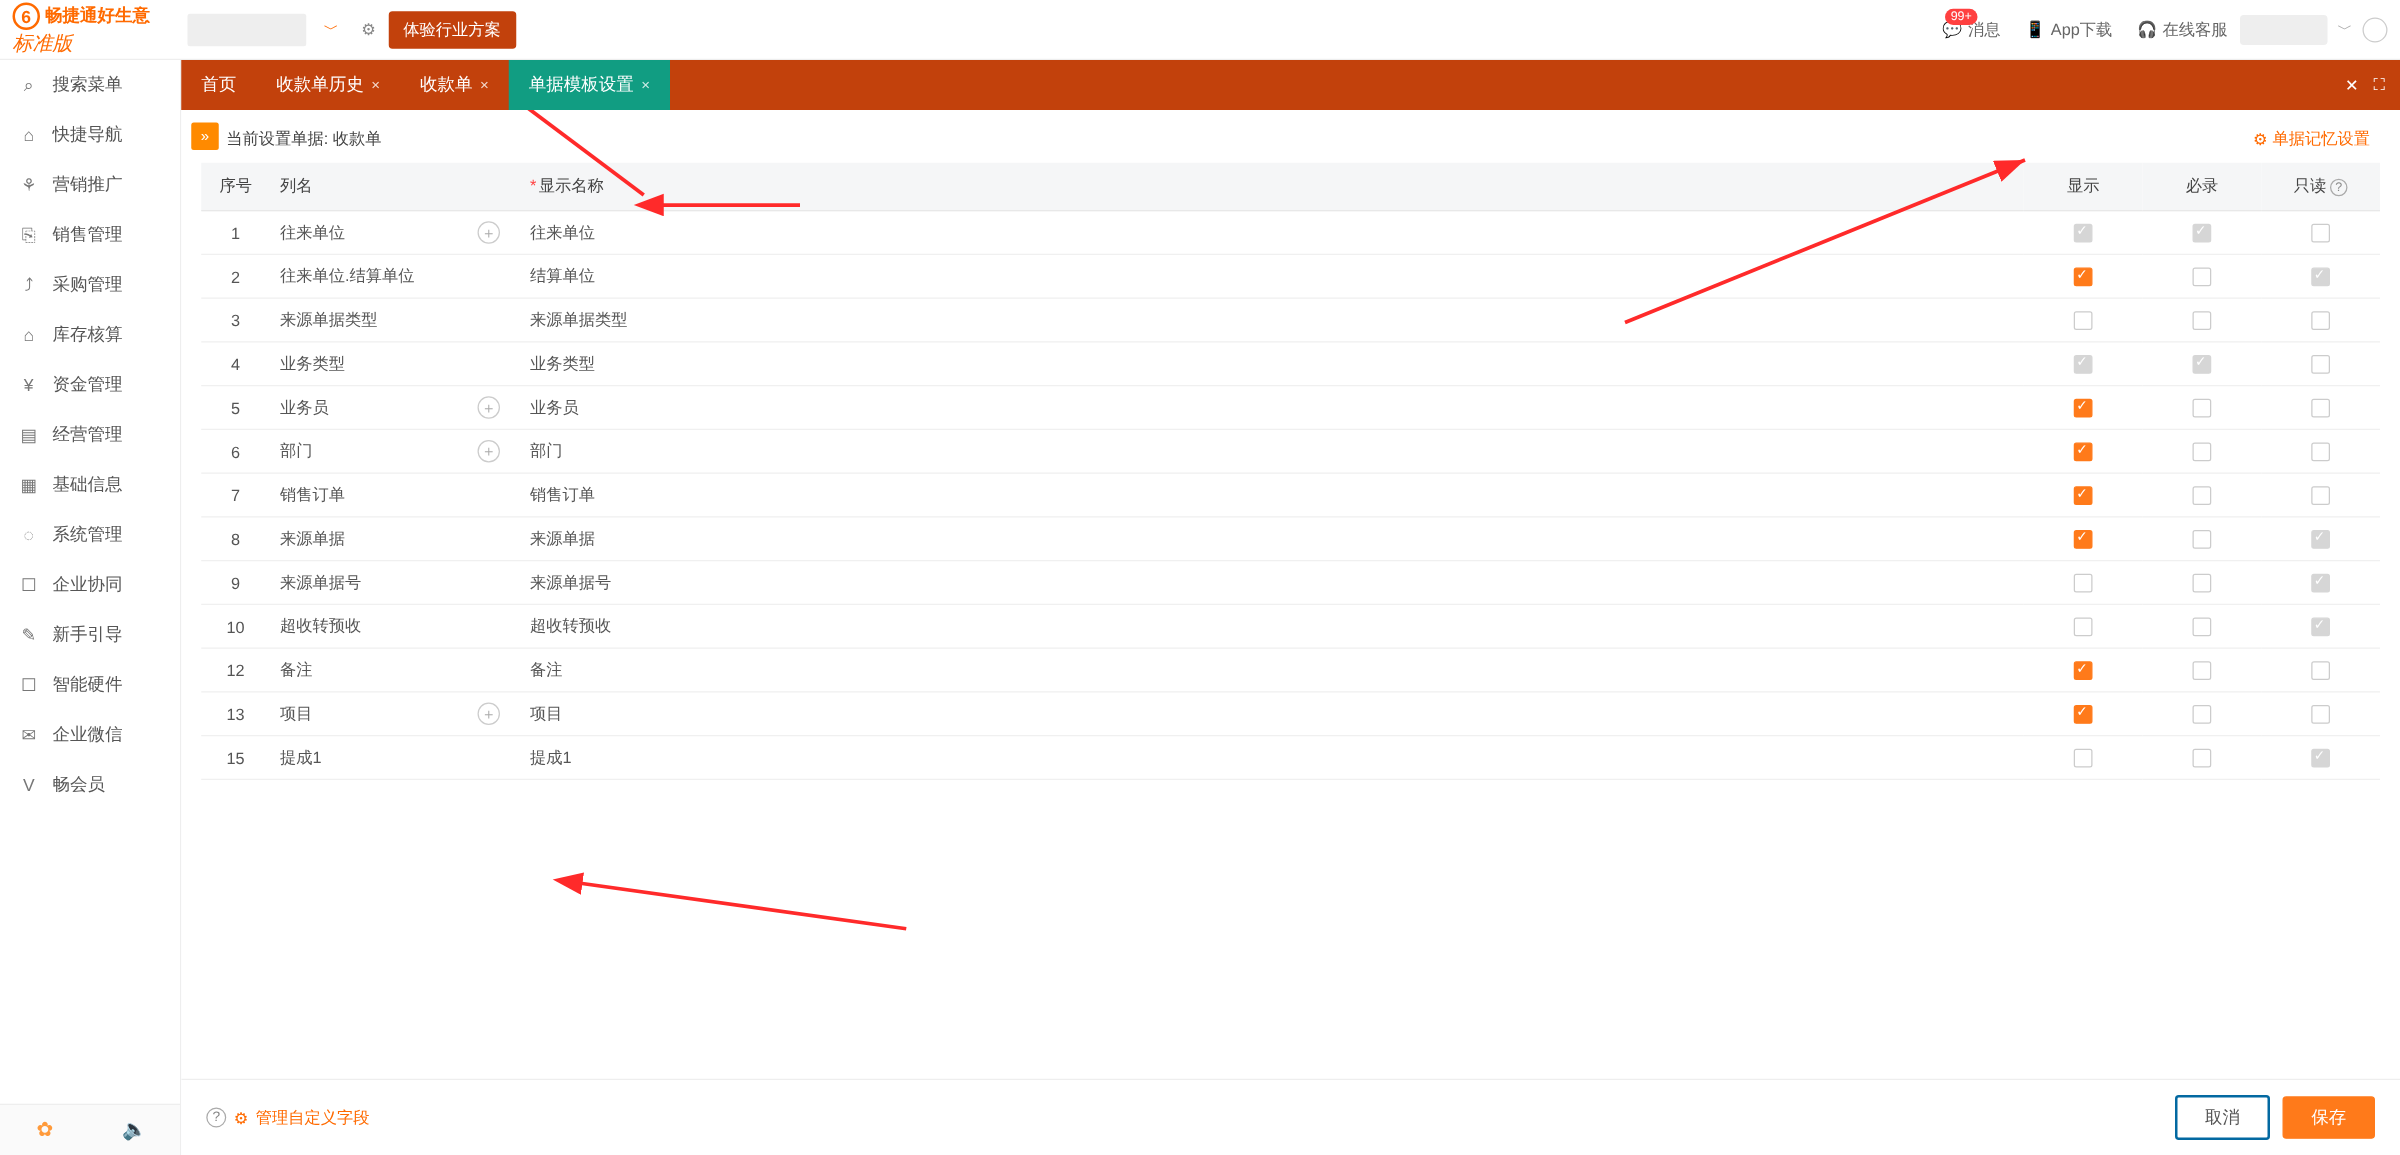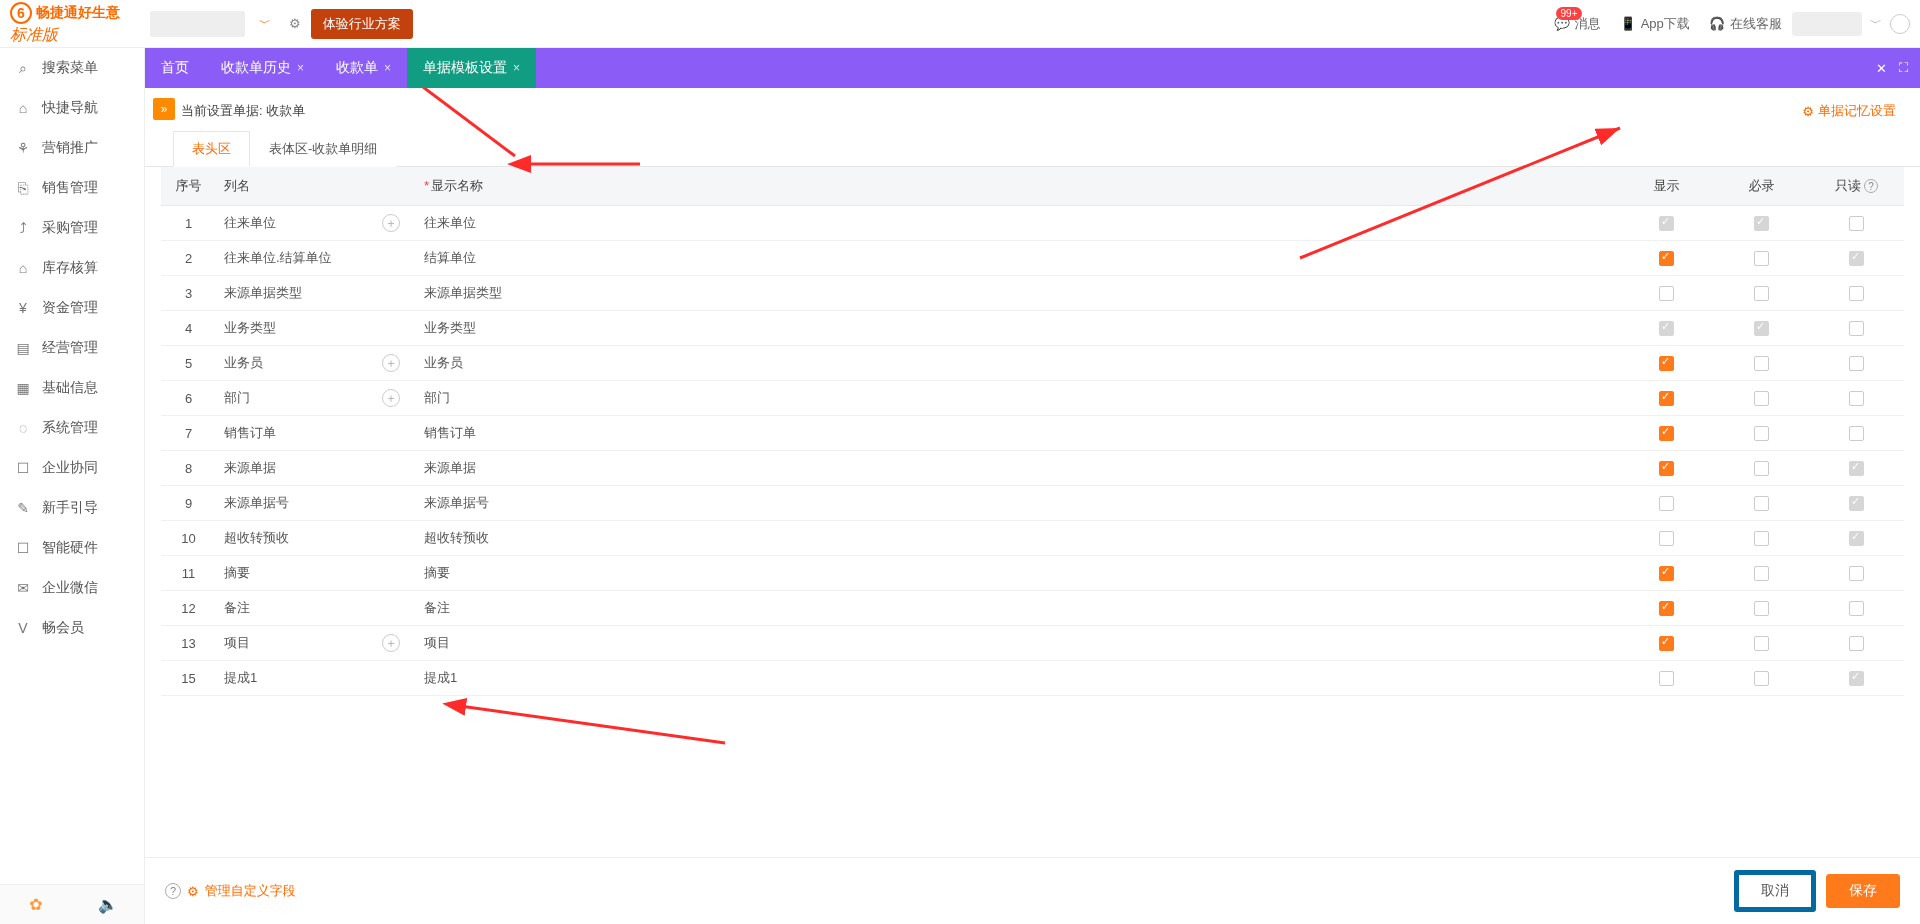--- a/index.html
+++ b/index.html
@@ -22,21 +22,21 @@
 .avatar-circ { width: 20px; height: 20px; border: 1px solid #ccc; border-radius: 50%; }
 
 .main-layout { display: flex; height: calc(924px - 48px); }
 .sidebar { width: 145px; border-right: 1px solid #eee; display: flex; flex-direction: column; }
 .side-item { display: flex; align-items: center; gap: 10px; padding: 11px 14px; color: #555; cursor: pointer; font-size: 14px; }
 .side-icon { width: 18px; text-align: center; color: #777; }
 .side-footer { margin-top: auto; display: flex; background: #fafafa; border-top: 1px solid #eee; }
 .side-footer > div { flex: 1; text-align: center; padding: 10px 0; color: #ff9a3a; cursor: pointer; font-size: 16px; }
 
 .content { flex: 1; display: flex; flex-direction: column; background: #f5f6f7; }
-.tab-strip { background: #8b5cf6; height: 40px; display: flex; align-items: stretch; }
+.tab-strip { background: #c2410c; height: 40px; display: flex; align-items: stretch; }
 .tab { display: flex; align-items: center; padding: 0 16px; color: #fff; cursor: pointer; gap: 6px; font-size: 14px; }
 .tab.active { background: #119d82; }
 .tab .x { font-size: 12px; opacity: .8; }
 .tab-right { margin-left: auto; display: flex; align-items: center; padding: 0 12px; gap: 12px; color: #fff; }
 .tab-right .ticon { cursor: pointer; }
 
 .page { flex: 1; background: #fff; margin: 0; padding: 0; display: flex; flex-direction: column; overflow: hidden; position: relative; }
 .orange-btn-sq { position: absolute; left: 8px; top: 10px; width: 22px; height: 22px; background: #ff8a00; color: #fff; display: flex; align-items: center; justify-content: center; border-radius: 2px; cursor: pointer; z-index: 5; font-size: 12px; }
 .info-line { padding: 14px 10px 10px 36px; color: #444; display: flex; align-items: center; }
 .info-line .link-right { margin-left: auto; color: #ff6a00; display: flex; align-items: center; gap: 4px; cursor: pointer; margin-right: 14px; }
@@ -66,21 +66,21 @@
 .chk.on { background: #ff7a1a; border-color: #ff7a1a; }
 .chk.on::after { content: "✓"; color: #fff; font-size: 11px; position: absolute; left: 1px; top: -2px; }
 .chk.on-gray { background: #d6d6d6; border-color: #d6d6d6; }
 .chk.on-gray::after { content: "✓"; color: #fff; font-size: 11px; position: absolute; left: 1px; top: -2px; }
 
 .footer-bar { border-top: 1px solid #eee; padding: 12px 20px; display: flex; align-items: center; background: #fff; }
 .footer-left { display: flex; align-items: center; gap: 6px; color: #ff6a00; cursor: pointer; }
 .footer-left .q { width: 16px; height: 16px; border: 1px solid #aaa; border-radius: 50%; display: flex; align-items: center; justify-content: center; font-size: 11px; color: #888; }
 .footer-left .gear-o { color: #ff6a00; }
 .btn { padding: 7px 22px; border-radius: 3px; cursor: pointer; font-size: 14px; margin-left: 10px; }
-.btn-default { background: #fff; border: 5px solid #0369a1; color: #555; }
+.btn-default { background: #fff; border: 2px solid #0369a1; color: #555; }
 .btn-primary { background: #ff7a1a; border: 1px solid #ff7a1a; color: #fff; }
 
 
 .arrow { position: absolute; pointer-events: none; z-index: 20; }
 .arrow svg { overflow: visible; }
 
 
 .table-wrap::-webkit-scrollbar { width: 10px; }
 .table-wrap::-webkit-scrollbar-thumb { background: #ccc; border-radius: 5px; }
 </style>
@@ -219,24 +219,20 @@
       <div class="info-line">
         <span>当前设置单据:</span>
         <span>&nbsp;</span>
         <span>收款单</span>
         <div class="link-right">
           <span>⚙</span>
           <span>单据记忆设置</span>
         </div>
       </div>
 
-      <div class="sub-tabs" id="subtabs-host">
-          <div class="sub-tab active">表头区</div>
-          <div class="sub-tab">表体区-收款单明细</div>
-        </div>
 
       <div class="table-wrap">
         <table class="tbl">
           <thead>
             <tr>
               <th class="col-seq center">序号</th>
               <th class="col-name">列名</th>
               <th class="col-disp"><span class="req-star">*</span><span>显示名称</span></th>
               <th class="col-chk center">显示</th>
               <th class="col-chk center">必录</th>
@@ -318,28 +314,20 @@
               </tr>
               <tr>
                 <td class="center">10</td>
                 <td>超收转预收</td>
                 <td>超收转预收</td>
                 <td class="center"><span class="chk "></span></td>
                 <td class="center"><span class="chk "></span></td>
                 <td class="center"><span class="chk on-gray"></span></td>
               </tr>
               <tr>
-                <td class="center">11</td>
-                <td>摘要</td>
-                <td>摘要</td>
-                <td class="center"><span class="chk on"></span></td>
-                <td class="center"><span class="chk "></span></td>
-                <td class="center"><span class="chk "></span></td>
-              </tr>
-              <tr>
                 <td class="center">12</td>
                 <td>备注</td>
                 <td>备注</td>
                 <td class="center"><span class="chk on"></span></td>
                 <td class="center"><span class="chk "></span></td>
                 <td class="center"><span class="chk "></span></td>
               </tr>
               <tr>
                 <td class="center">13</td>
                 <td>项目<span class="plus-circ">＋</span></td>

